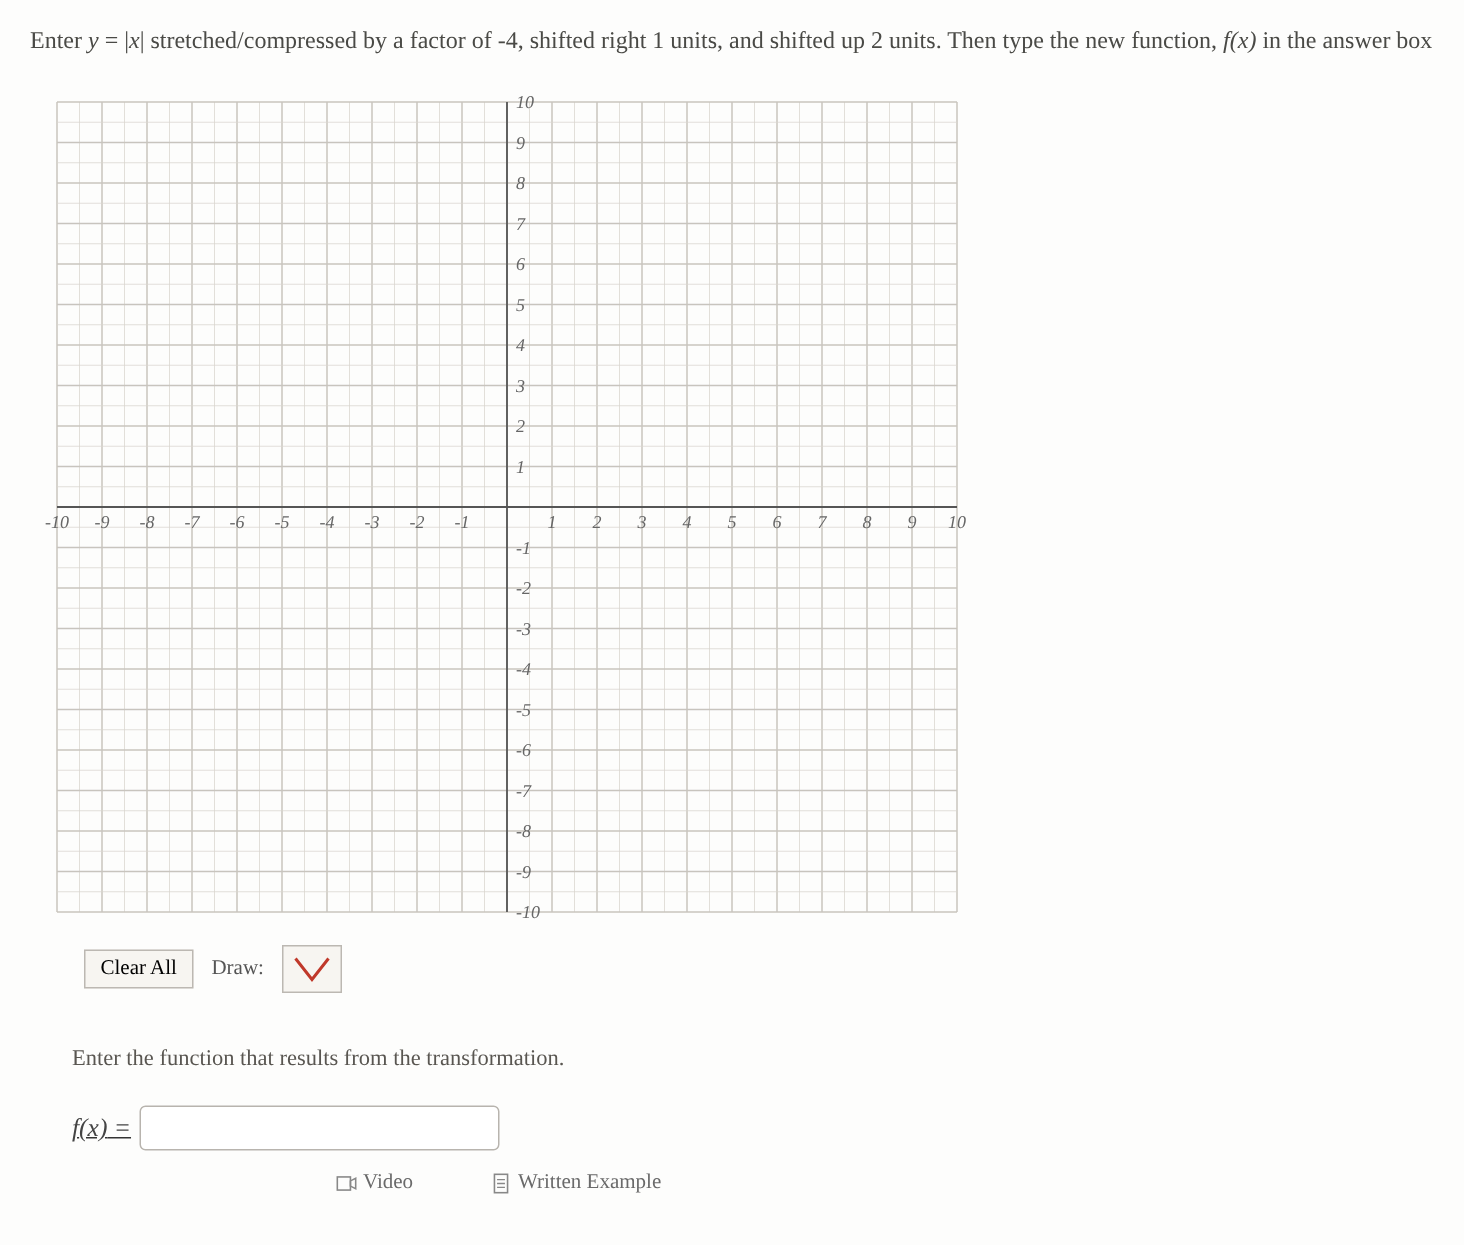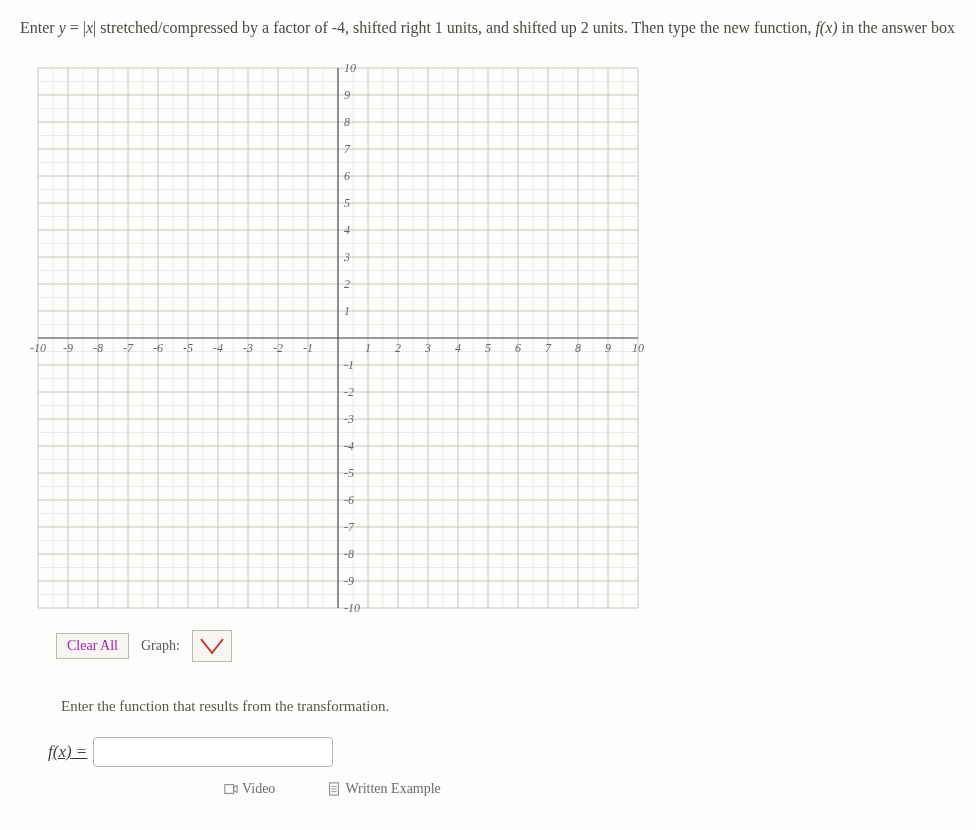--- a/index.html
+++ b/index.html
@@ -32,38 +32,38 @@
       margin-left: 36px;
       display: flex;
       align-items: center;
       gap: 6px;
     }
     .btn {
       border: 1px solid #bcb8b2;
       background: #f7f5f1;
       padding: 4px 10px;
       font-size: 14px;
-      color: #a21caf;
+      color: #000000;
       cursor: pointer;
       font-family: inherit;
     }
     .draw-label { font-size: 14px; color: #555; padding: 4px 6px; }
     .draw-tool {
       border: 1px solid #bcb8b2;
       background: #f7f5f1;
       width: 40px;
       height: 32px;
       display: flex;
       align-items: center;
       justify-content: center;
       cursor: pointer;
     }
     .prompt-text {
       margin-top: 36px;
-      margin-left: 41px;
+      margin-left: 28px;
       color: #595651;
       font-size: 15px;
     }
     .answer-row {
       margin-top: 22px;
       margin-left: 28px;
       display: flex;
       align-items: center;
       gap: 6px;
       text-decoration: underline;
@@ -227,21 +227,21 @@
         <text x="316" y="95" class="tick-label tick-label-y">7</text>
         <text x="316" y="68" class="tick-label tick-label-y">8</text>
         <text x="316" y="41" class="tick-label tick-label-y">9</text>
         <text x="316" y="14" class="tick-label tick-label-y">10</text>
       </g>
   </svg>
 </div>
 
 <div class="controls-row">
   <button class="btn">Clear All</button>
-  <span class="draw-label">Graph:</span>
+  <span class="draw-label">Draw:</span>
   <div class="draw-tool">
     <svg width="30" height="22">
       <polyline points="4,4 15,18 26,4" fill="none" stroke="#c0392b" stroke-width="2"></polyline>
     </svg>
   </div>
 </div>
 
 <div class="prompt-text">Enter the function that results from the transformation.</div>
 
 <div class="answer-row">

